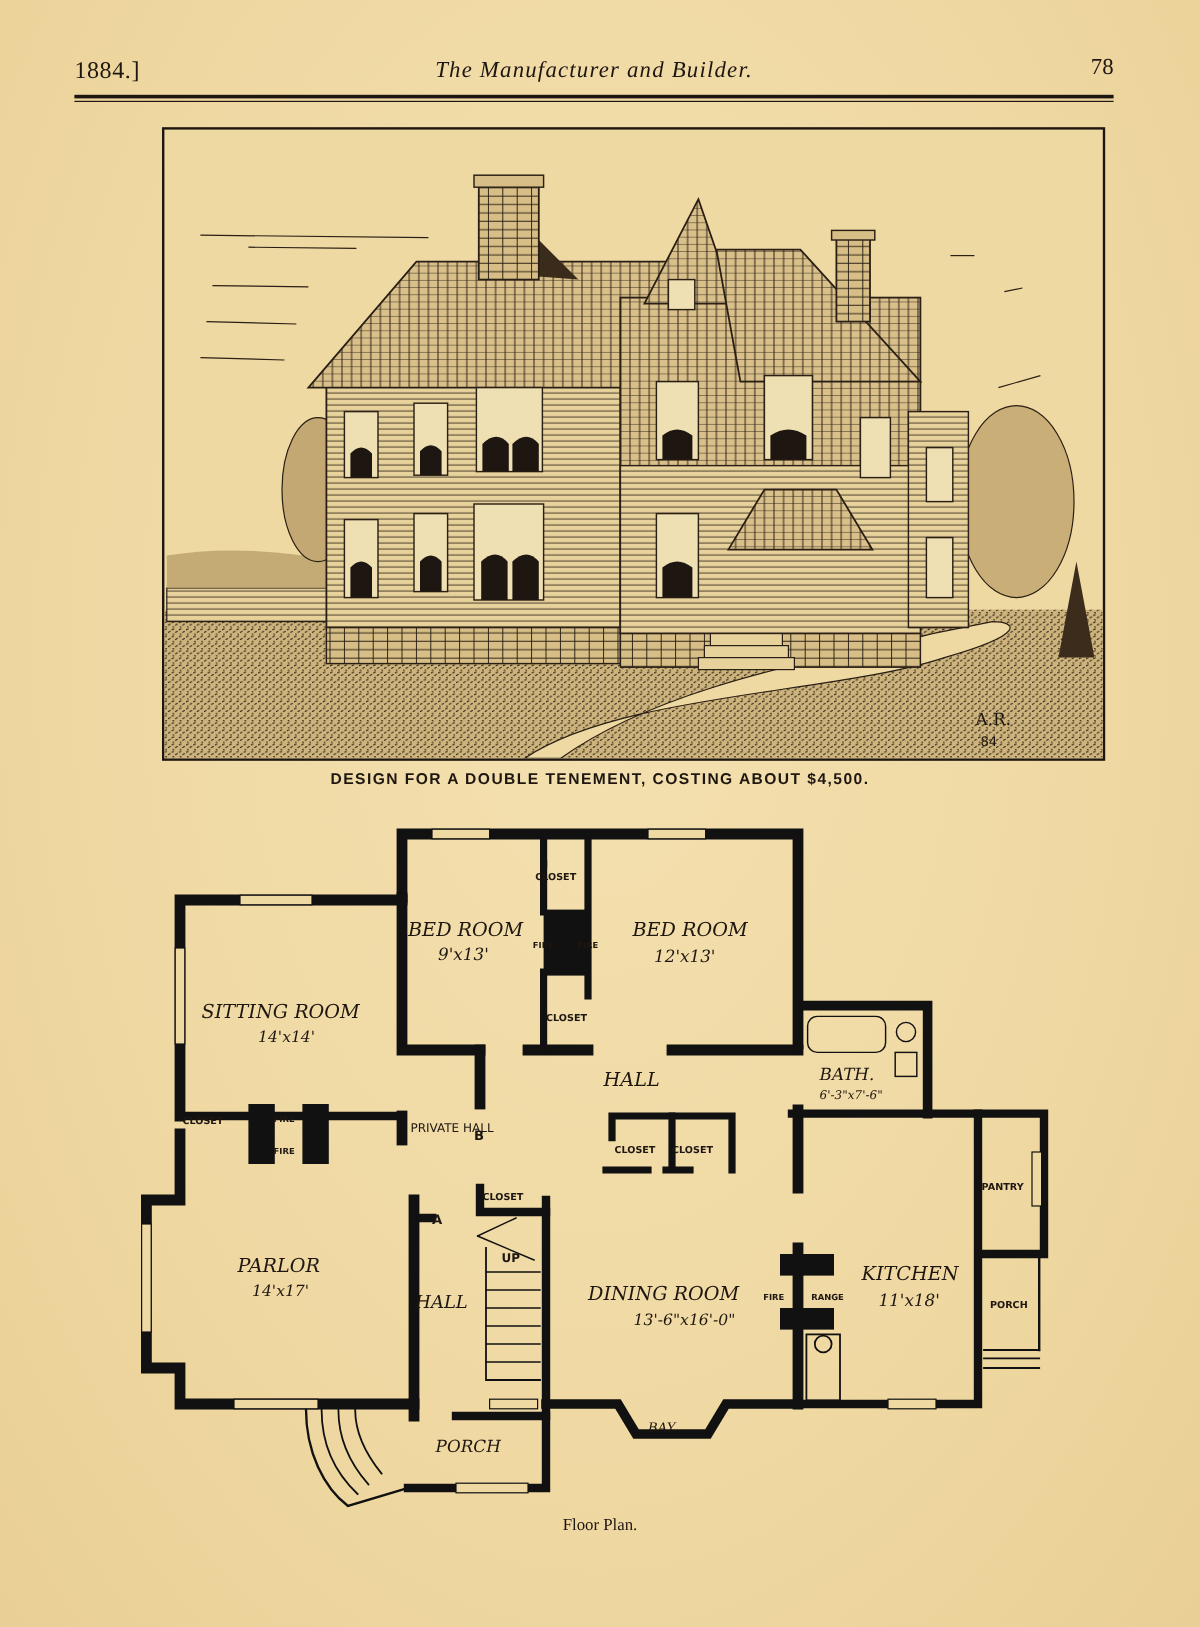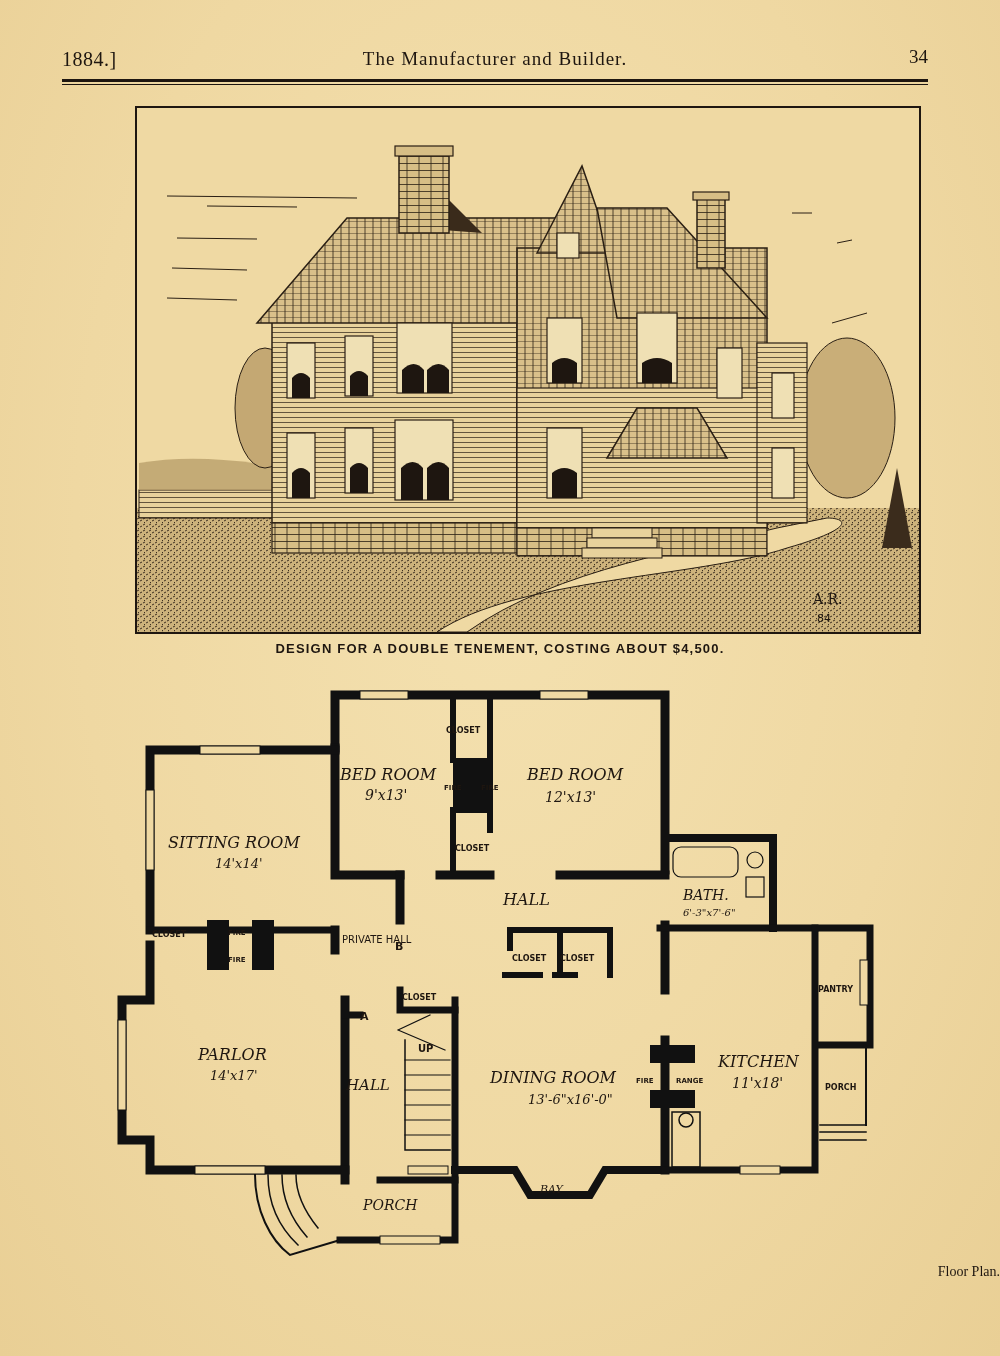--- a/index.html
+++ b/index.html
@@ -2,40 +2,40 @@
 <html><head>
 <meta charset="utf-8">
 <style>
   html,body{margin:0;padding:0;}
   body{width:1000px;height:1356px;background:#f1dba6;position:relative;overflow:hidden;
        font-family:"Liberation Serif","DejaVu Serif",serif;color:#1e1610;}
   .page{position:absolute;inset:0;background:
       radial-gradient(ellipse at 50% 40%, #f4e1b0 0%, #efd8a2 60%, #e9cf95 100%);}
   .header{position:absolute;top:46px;left:62px;width:866px;height:30px;}
   .hdr-year{position:absolute;left:0;top:2px;font-size:20px;letter-spacing:0.5px;}
-  .hdr-title{position:absolute;left:0;right:0;top:2px;text-align:center;font-size:19px;letter-spacing:1px;}
+  .hdr-title{position:absolute;left:0;right:0;top:2px;text-align:center;font-size:19px;letter-spacing:1px;font-style:italic;}
   .hdr-page{position:absolute;right:0;top:0;font-size:19px;}
   .rule{position:absolute;left:62px;width:866px;background:#1e1610;}
   .illus{position:absolute;left:103px;top:106px;width:786px;height:528px;border:2px solid #1e1610;box-sizing:border-box;background:#efd9a3;overflow:hidden;margin-left:32px;}
   .caption{position:absolute;top:641px;left:0;width:1000px;text-align:center;
            font-family:Liberation Sans, sans-serif;font-weight:bold;font-size:13px;letter-spacing:1.2px;}
   .plan{position:absolute;left:110px;top:686px;width:780px;height:580px;}
-  .plan-caption{position:absolute;top:1264px;left:0;width:1000px;text-align:right;font-size:14px;}
+  .plan-caption{position:absolute;top:1264px;left:0;width:1000px;text-align:center;font-size:14px;}
   .lbl{font-family:"DejaVu Sans","Liberation Sans",sans-serif;fill:#1e1610;}
   .hand{font-family:"DejaVu Serif","Liberation Serif",serif;font-style:italic;fill:#1e1610;}
 </style>
 </head>
 <body>
 
 <div class="page">
 
   <div class="header">
     <span class="hdr-year">1884.]</span>
     <span class="hdr-title">The Manufacturer and Builder.</span>
-    <span class="hdr-page">34</span>
+    <span class="hdr-page">78</span>
   </div>
   <div class="rule" style="top:79px;height:3px;"></div>
   <div class="rule" style="top:84px;height:1px;"></div>
 
   <div class="illus">
     <svg width="782" height="524" viewBox="0 0 782 524">
       <defs>
         <pattern id="shingle" width="8" height="6" patternUnits="userSpaceOnUse">
           <rect width="8" height="6" fill="#d9c08a"></rect>
           <path d="M0 6 H8 M4 0 V6" stroke="#2a1f14" stroke-width="0.8"></path>

